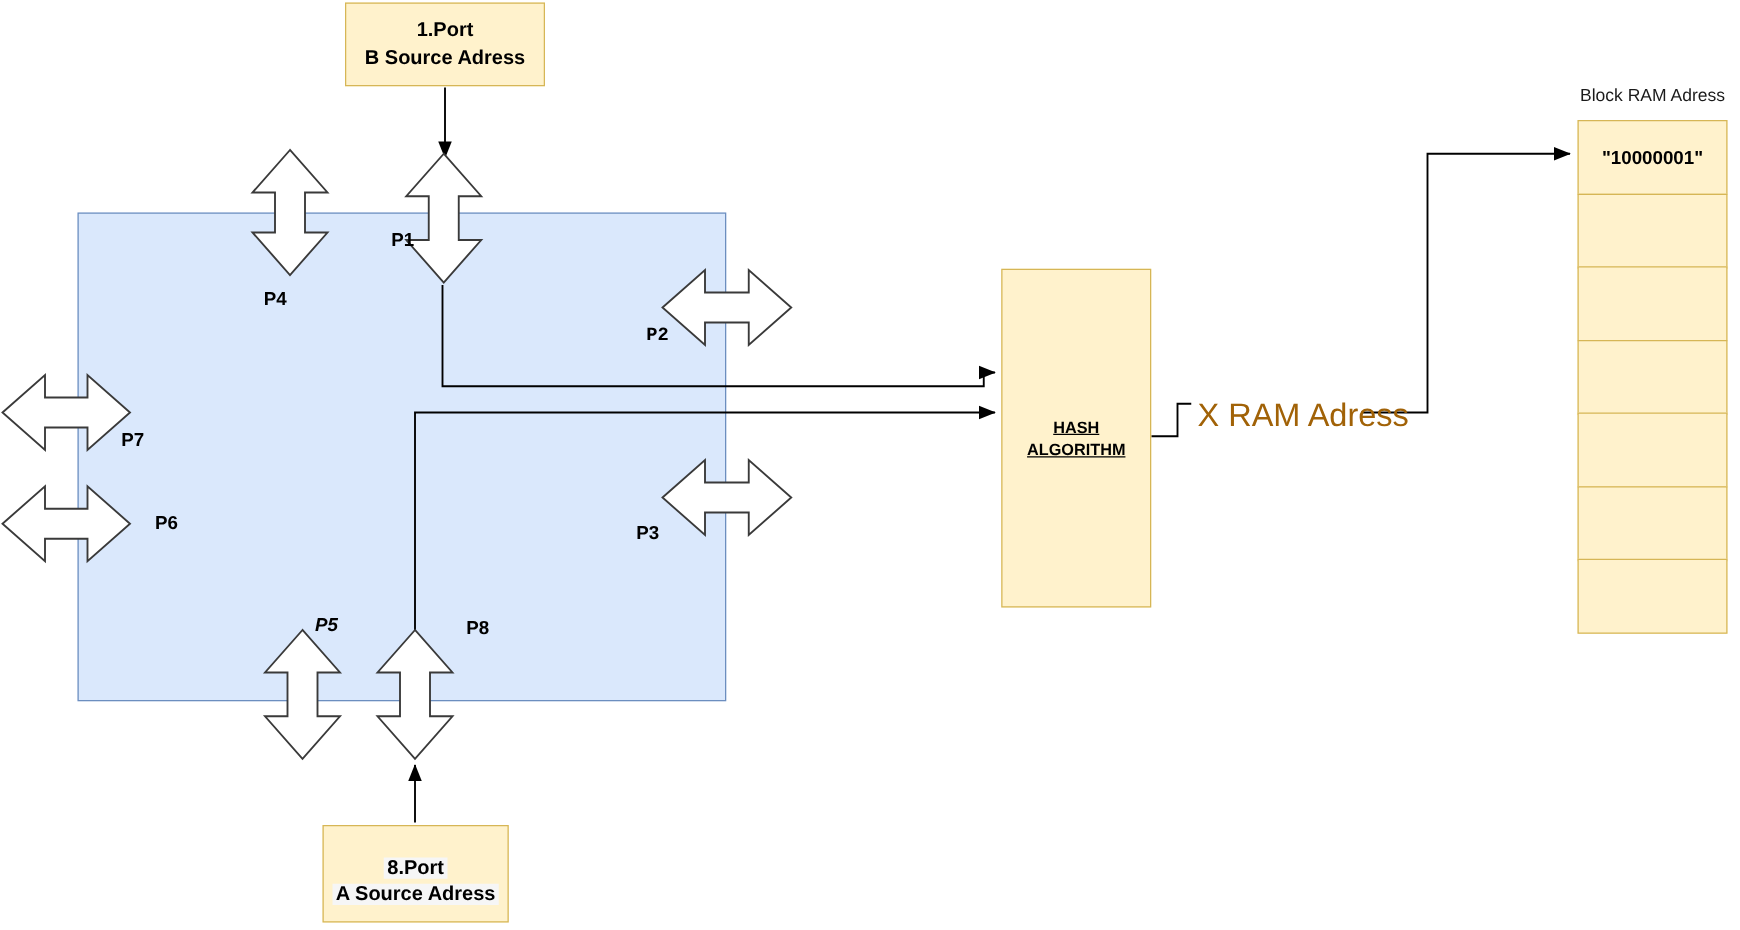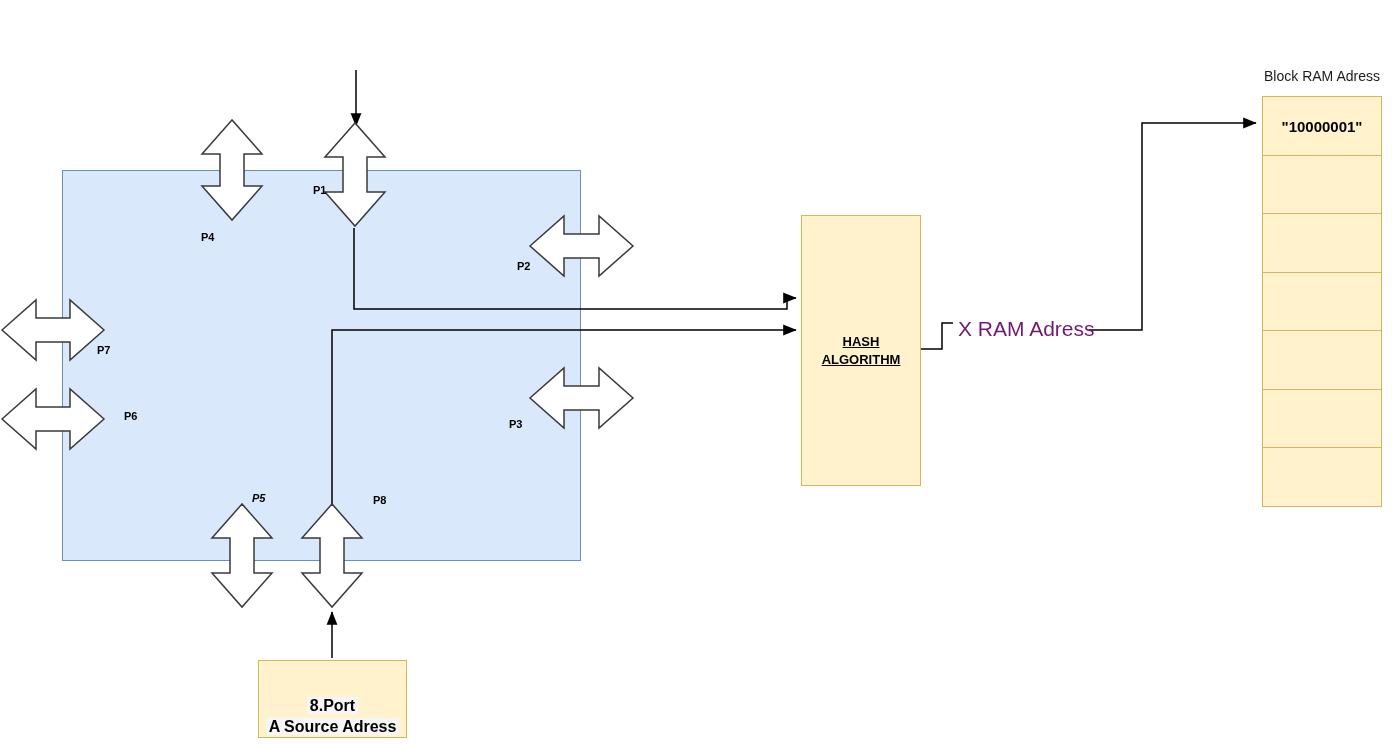--- a/index.html
+++ b/index.html
@@ -38,37 +38,37 @@
     display: flex;
     flex-direction: column;
     align-items: center;
     justify-content: center;
     text-align: center;
     font-weight: bold;
     color: #000000;
     box-sizing: border-box;
   }
   .top-box    { left: 276px; top: 2px;   width: 160px; height: 67px; font-size: 16px; line-height: 22px; }
-  .bottom-box { left: 258px; top: 660px; width: 149px; height: 78px; font-size: 16px; line-height: 21px; justify-content: flex-end; padding-top: 12px; }
+  .bottom-box { left: 258px; top: 660px; width: 149px; height: 78px; font-size: 16px; line-height: 21px; justify-content: center; padding-top: 12px; }
   .bottom-box .lbl-bg { background: #f6f6f6; padding: 0 3px; }
   .hash-box   { left: 801px; top: 215px; width: 120px; height: 271px; font-size: 13px; line-height: 18px; text-decoration: underline; }
 
   
   .port-label {
-    font-size: 11px;
+    font-size: 15px;
     font-weight: bold;
     color: #000000;
     white-space: nowrap;
   }
 
   
   .xram-label {
     left: 958px; top: 317px;
-    font-size: 21px;
-    color: #701a75;
+    font-size: 26px;
+    color: #a16207;
     white-space: nowrap;
   }
   .ram-title {
     left: 1242px; top: 68px;
     width: 160px;
     text-align: center;
     font-size: 14px;
     color: #1a1a1a;
     white-space: nowrap;
   }
@@ -124,35 +124,39 @@
     <polygon points="232,120 202,154 220,154 220,186 202,186 232,220 262,186 244,186 244,154 262,154" fill="#ffffff" stroke="#3a3a3a" stroke-width="1.5"></polygon>
     <polygon points="355,123 325,157 343,157 343,192 325,192 355,226 385,192 367,192 367,157 385,157" fill="#ffffff" stroke="#3a3a3a" stroke-width="1.5"></polygon>
     <polygon points="530,246 564,216 564,234 599,234 599,216 633,246 599,276 599,258 564,258 564,276" fill="#ffffff" stroke="#3a3a3a" stroke-width="1.5"></polygon>
     <polygon points="2,330 36,300 36,318 70,318 70,300 104,330 70,360 70,342 36,342 36,360" fill="#ffffff" stroke="#3a3a3a" stroke-width="1.5"></polygon>
     <polygon points="2,419 36,389 36,407 70,407 70,389 104,419 70,449 70,431 36,431 36,449" fill="#ffffff" stroke="#3a3a3a" stroke-width="1.5"></polygon>
     <polygon points="530,398 564,368 564,386 599,386 599,368 633,398 599,428 599,410 564,410 564,428" fill="#ffffff" stroke="#3a3a3a" stroke-width="1.5"></polygon>
     <polygon points="242,504 212,538 230,538 230,573 212,573 242,607 272,573 254,573 254,538 272,538" fill="#ffffff" stroke="#3a3a3a" stroke-width="1.5"></polygon>
     <polygon points="332,504 302,538 320,538 320,573 302,573 332,607 362,573 344,573 344,538 362,538" fill="#ffffff" stroke="#3a3a3a" stroke-width="1.5"></polygon>
   </svg>
 
+  <div class="abs node-box top-box">
+    <div>1.Port</div>
+    <div>B Source Adress</div>
+  </div>
 
   <div class="abs node-box bottom-box">
     <div><span class="lbl-bg">8.Port</span></div>
     <div><span class="lbl-bg">A Source Adress</span></div>
   </div>
 
   <div class="abs node-box hash-box">
     <div>HASH</div>
     <div>ALGORITHM</div>
   </div>
 
   <div class="abs port-label" style="left:313px; top:184px;">P1</div>
-  <div class="abs port-label" style="left:517px; top:260px;">P2</div>
+  <div class="abs port-label" style="left:517px; top:260px;font-family:Liberation Mono, monospace;">P2</div>
   <div class="abs port-label" style="left:509px; top:418px;">P3</div>
-  <div class="abs port-label" style="left:201px; top:231px;">P4</div>
+  <div class="abs port-label" style="left:211px; top:231px;">P4</div>
   <div class="abs port-label" style="left:252px; top:492px;font-style:italic;">P5</div>
   <div class="abs port-label" style="left:124px; top:410px;">P6</div>
   <div class="abs port-label" style="left:97px; top:322px;margin-top:22px;">P7</div>
   <div class="abs port-label" style="left:373px; top:494px;">P8</div>
 
   <div class="abs xram-label">X RAM Adress</div>
 
   <div class="abs ram-title">Block RAM Adress</div>
   <div class="abs ram-table">
     <div class="ram-cell">"10000001"</div>

